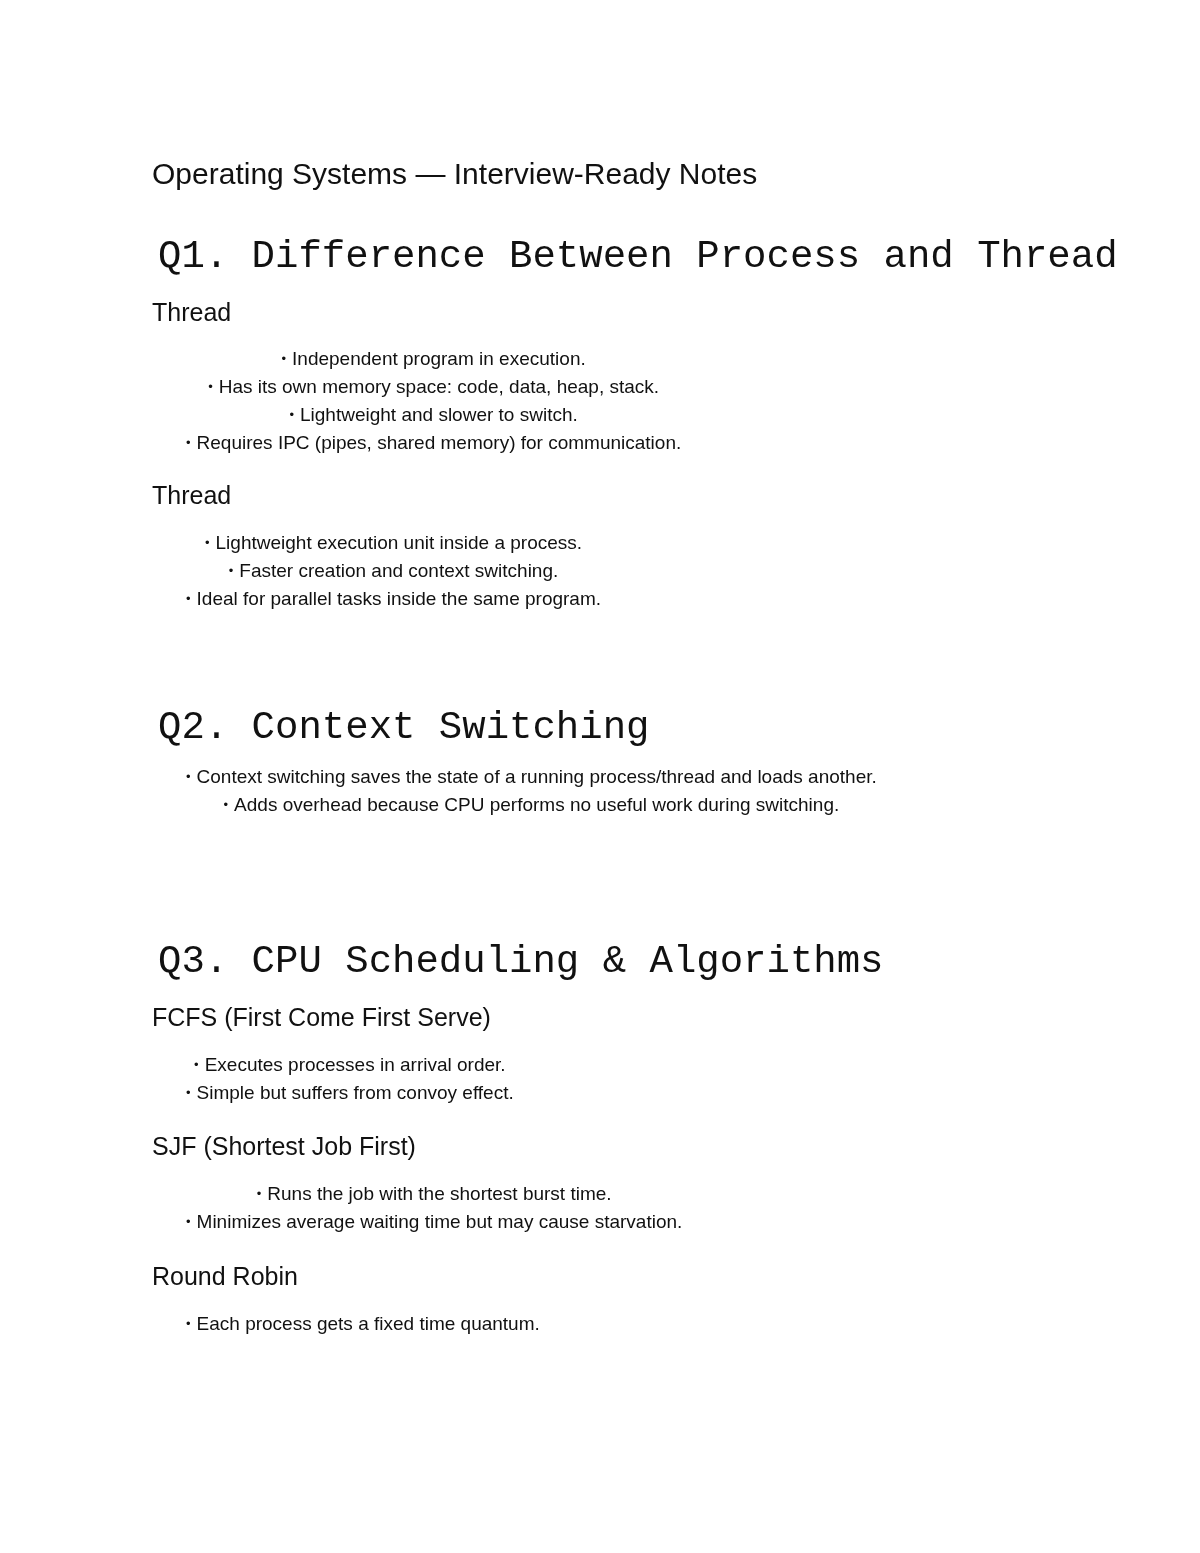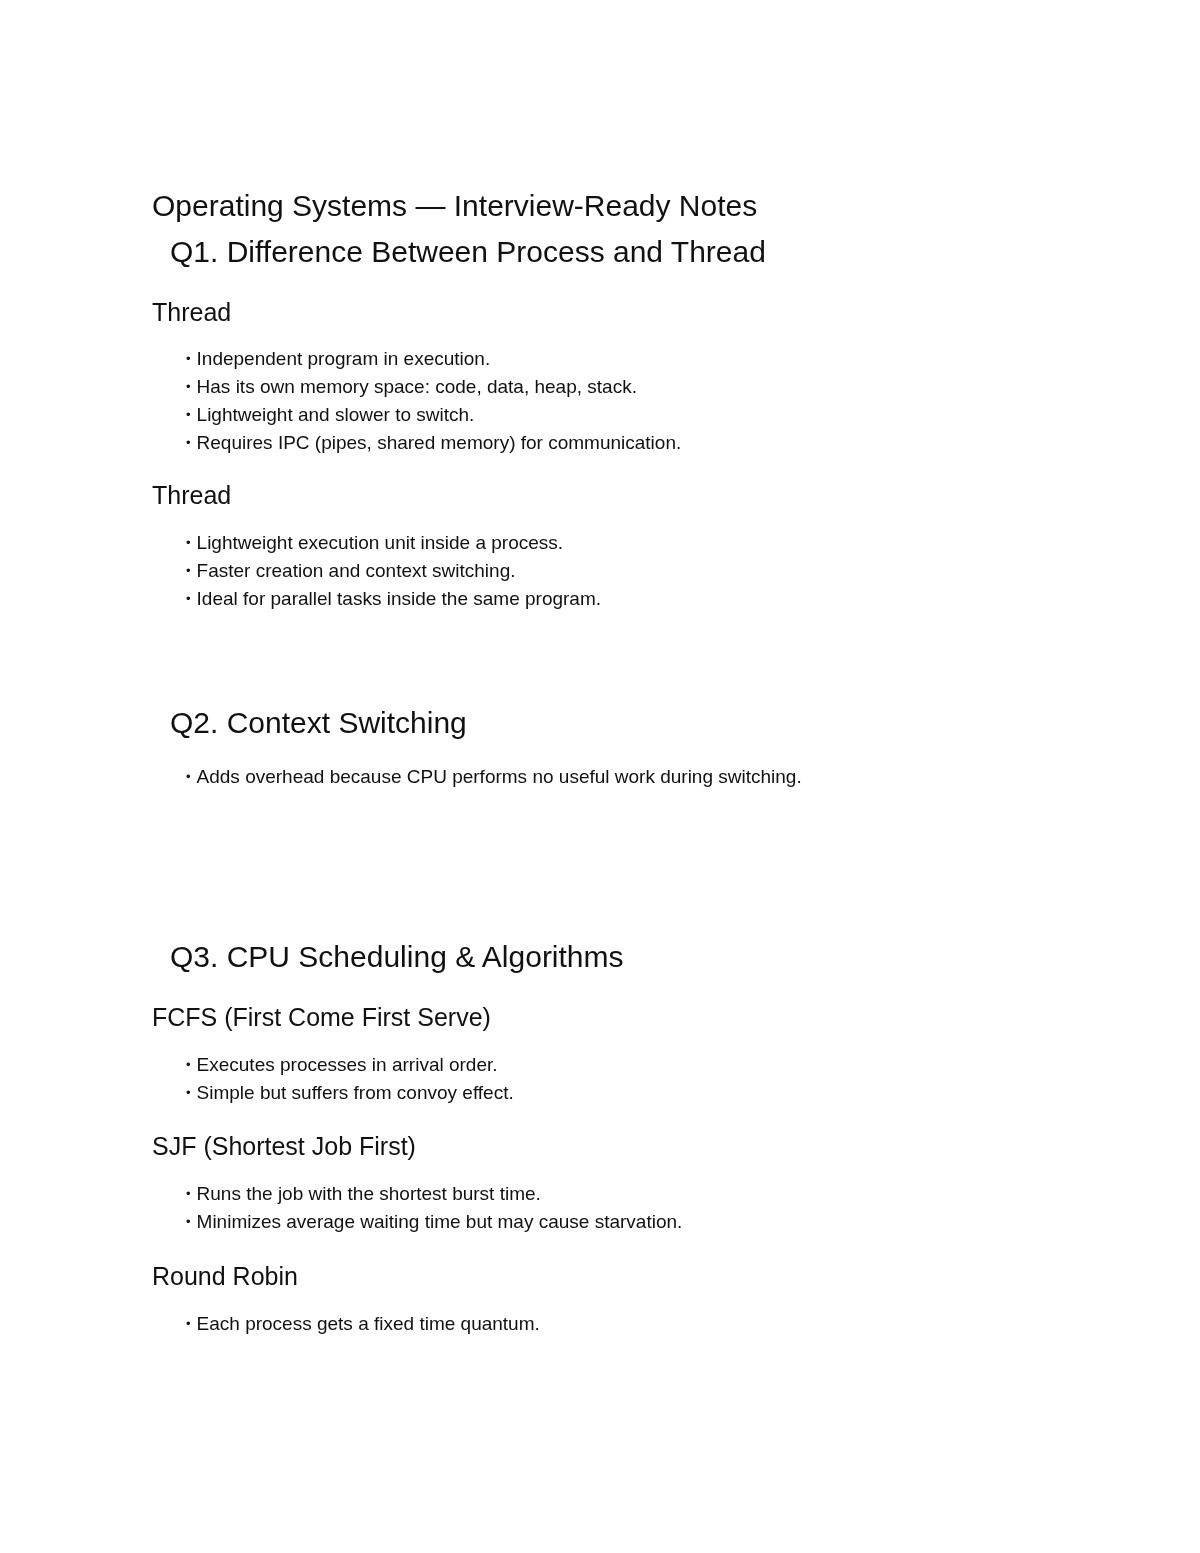--- a/index.html
+++ b/index.html
@@ -1,21 +1,21 @@
 <!DOCTYPE html>
 <html><head>
 <meta charset="utf-8">
 <style>
   html, body { margin:0; padding:0; background:#ffffff; }
   body { width:1200px; height:1553px; position:relative; font-family:"Liberation Sans", sans-serif; color:#111; }
   .page { position:absolute; left:152px; top:0; width:960px; }
-  .title { position:absolute; font-size:30px; left:0; white-space:nowrap;margin-top:32px; }
-  .h1 { position:absolute; font-size:30px; left:18px; white-space:nowrap; }
+  .title { position:absolute; font-size:30px; left:0; white-space:nowrap; }
+  .h1 { position:absolute; font-size:39px; left:6px; white-space:nowrap;font-family:Liberation Mono, monospace; }
   .h2 { position:absolute; font-size:25px; left:0; white-space:nowrap; }
-  ul { position:absolute; left:34px; margin:0; padding:0; list-style:none; }
+  ul { position:absolute; left:34px; margin:0; padding:0; list-style:none;text-align:center; }
   li { font-size:19px; height:28px; line-height:28px; white-space:nowrap; }
   li::before { content:"\2022"; font-size:13px; margin-right:6px; position:relative; top:-2px; }
 </style>
 </head>
 <body>
 
 <div class="page">
   <div class="title" style="top:157px">Operating Systems — Interview-Ready Notes</div>
 
   <div class="h1" style="top:235px">Q1. Difference Between Process and Thread</div>
@@ -28,20 +28,21 @@
   </ul>
   <div class="h2" style="top:481px">Thread</div>
   <ul style="top:529px">
     <li>Lightweight execution unit inside a process.</li>
     <li>Faster creation and context switching.</li>
     <li>Ideal for parallel tasks inside the same program.</li>
   </ul>
 
   <div class="h1" style="top:706px">Q2. Context Switching</div>
   <ul style="top:763px">
+    <li>Context switching saves the state of a running process/thread and loads another.</li>
     <li>Adds overhead because CPU performs no useful work during switching.</li>
   </ul>
 
   <div class="h1" style="top:940px">Q3. CPU Scheduling &amp; Algorithms</div>
   <div class="h2" style="top:1003px">FCFS (First Come First Serve)</div>
   <ul style="top:1051px">
     <li>Executes processes in arrival order.</li>
     <li>Simple but suffers from convoy effect.</li>
   </ul>
   <div class="h2" style="top:1132px">SJF (Shortest Job First)</div>

